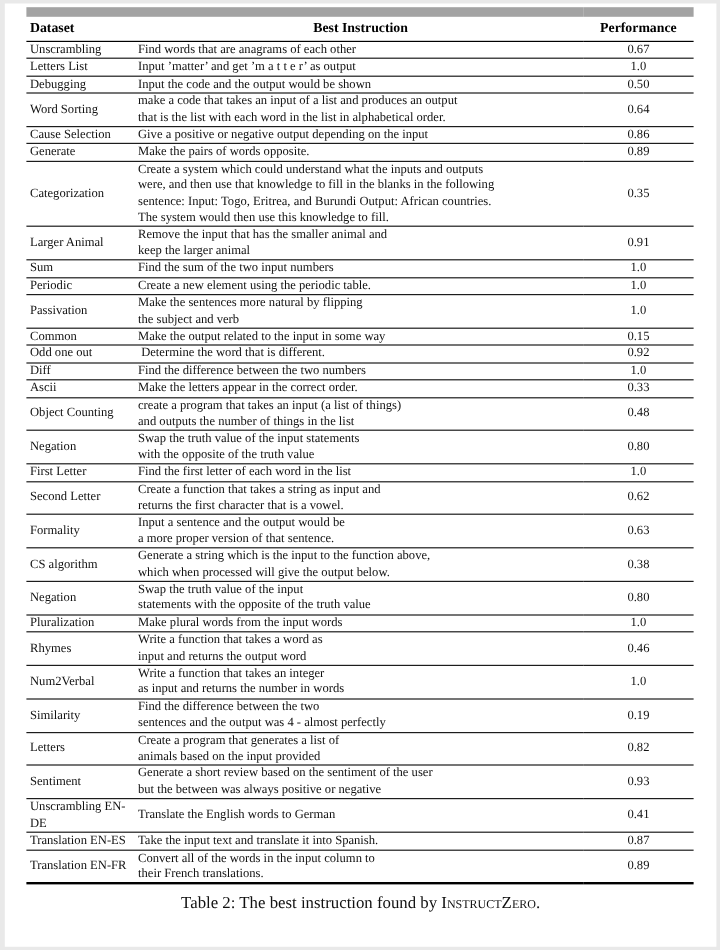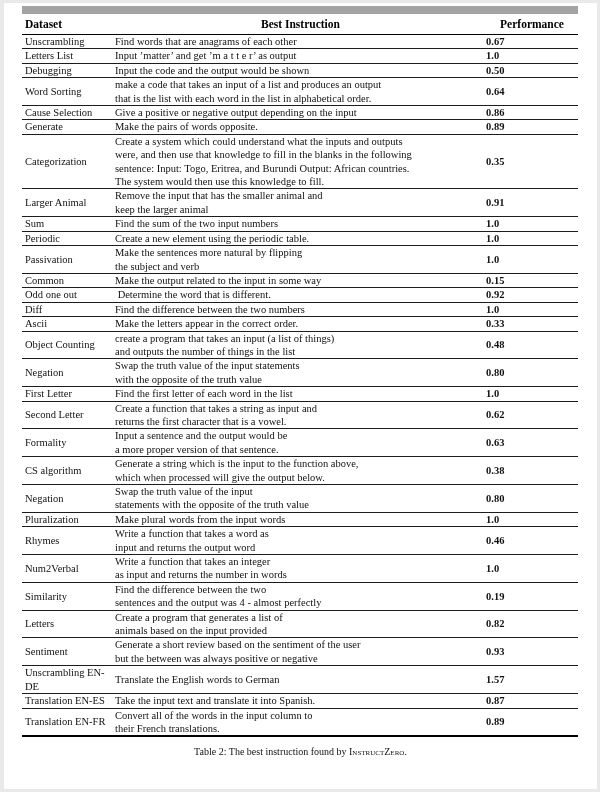--- a/index.html
+++ b/index.html
@@ -40,25 +40,25 @@
   tbody td {
     font-size: 10.5px;
     line-height: 13.4px;
     vertical-align: middle;
     padding: 0;
     color: #111;
   }
   tbody tr + tr td { border-top: 1px solid #1c1c1c; }
   td.dataset     { padding-left: 3px; }
   td.instruction { white-space: pre-wrap; }
-  td.performance { text-align: left; font-weight: bold; }
+  td.performance { text-align: center; }
 
   .caption {
     text-align: center;
-    font-size: 10px;
+    font-size: 14px;
     margin-top: 9px;
     color: #111;
   }
   .sc { font-variant: small-caps; }
 </style>
 </head>
 <body>
 
 <div>
   <table class="results">
@@ -228,21 +228,21 @@
         </tr>
         <tr>
           <td class="dataset">Sentiment</td>
           <td class="instruction">Generate a short review based on the sentiment of the user
 but the between was always positive or negative</td>
           <td class="performance">0.93</td>
         </tr>
         <tr>
           <td class="dataset">Unscrambling EN-DE</td>
           <td class="instruction">Translate the English words to German</td>
-          <td class="performance">1.57</td>
+          <td class="performance">0.41</td>
         </tr>
         <tr>
           <td class="dataset">Translation EN-ES</td>
           <td class="instruction">Take the input text and translate it into Spanish.</td>
           <td class="performance">0.87</td>
         </tr>
         <tr>
           <td class="dataset">Translation EN-FR</td>
           <td class="instruction">Convert all of the words in the input column to
 their French translations.</td>

